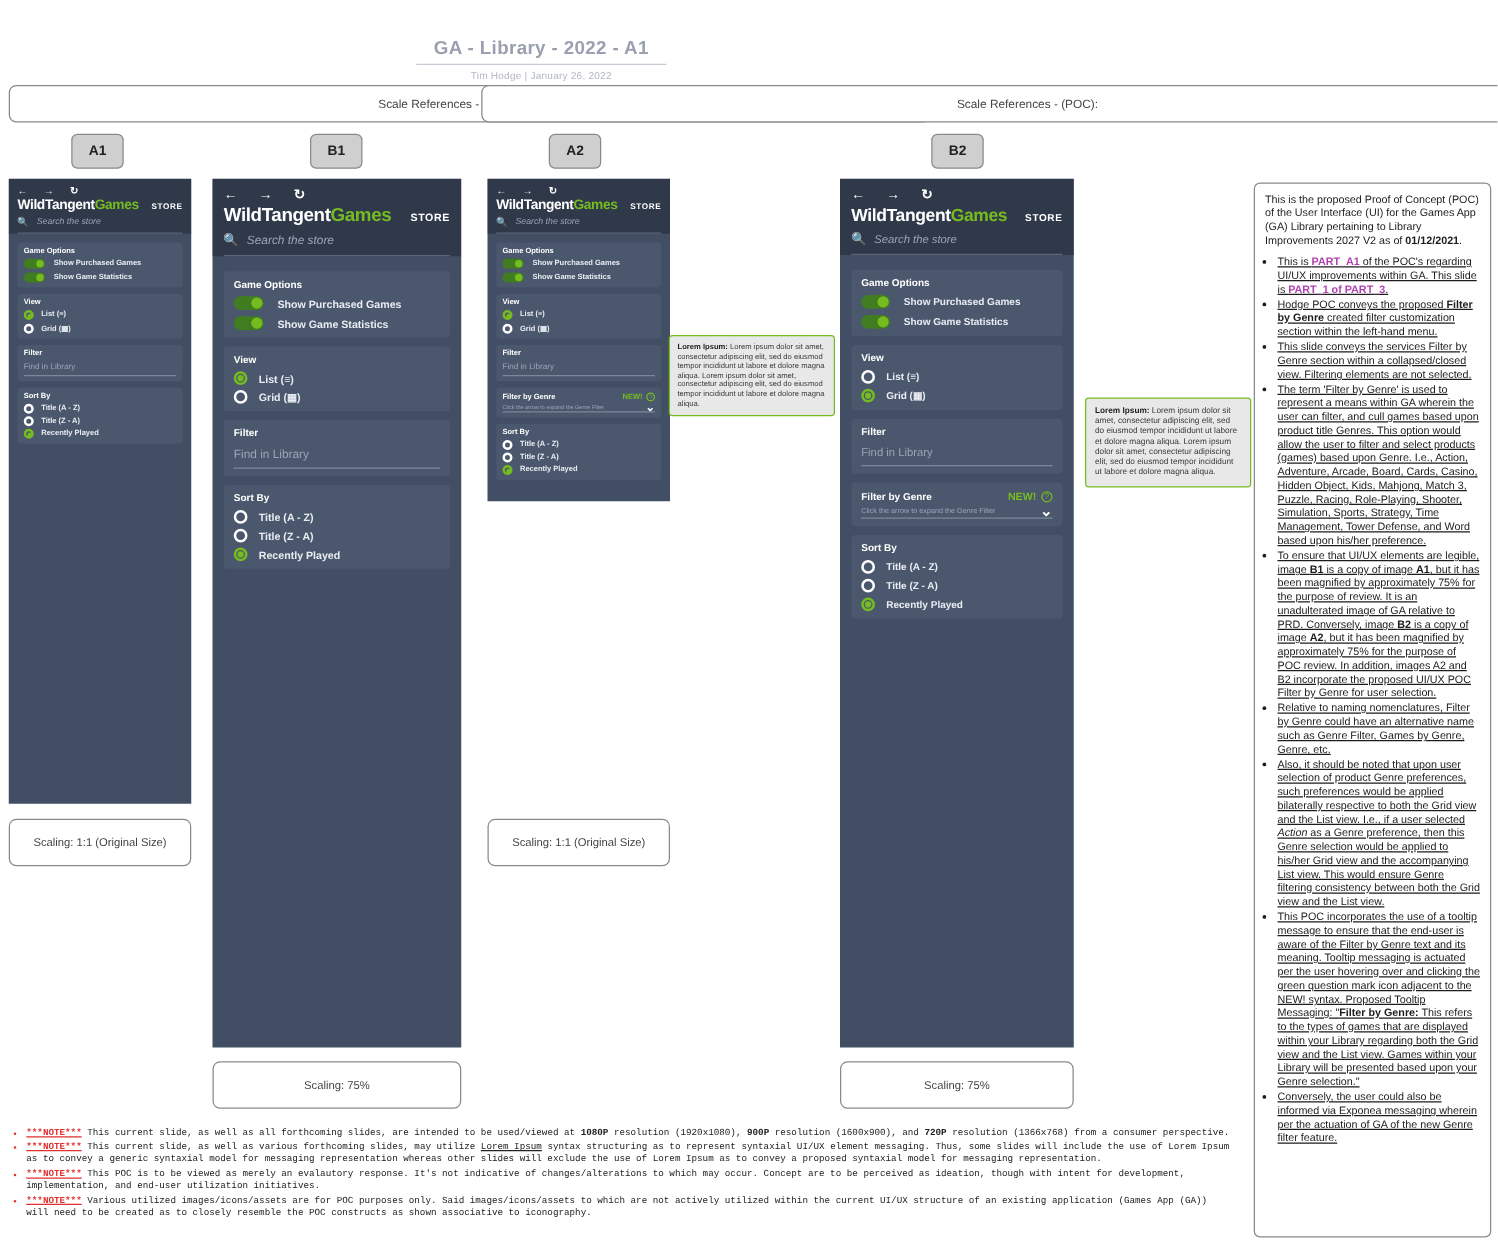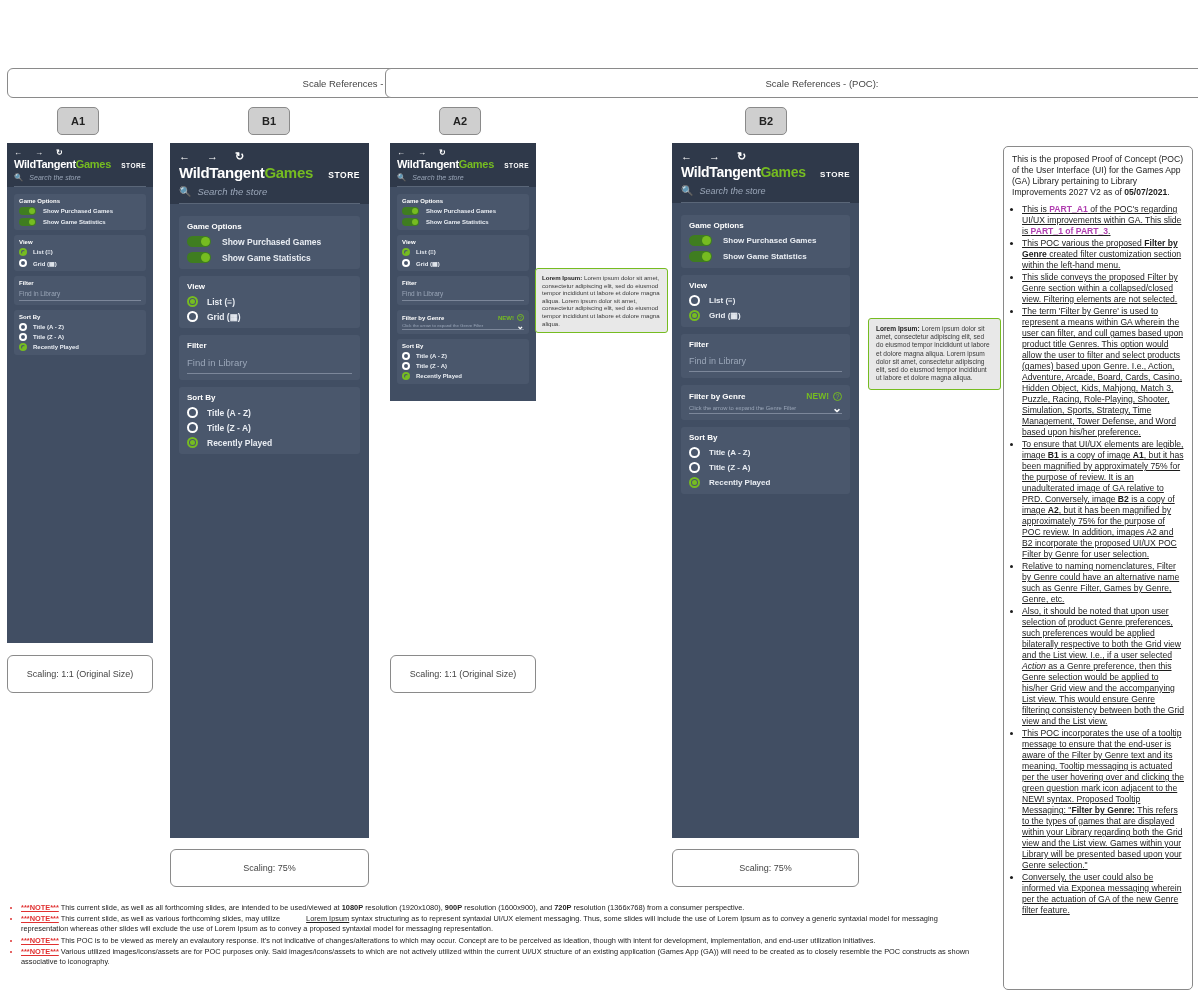--- a/index.html
+++ b/index.html
@@ -135,31 +135,35 @@
   }
   #notes-panel ul { margin-top: 6px; padding-left: 10px; }
   #notes-panel li { margin-bottom: 1px; text-decoration: underline; }
   .hl { color: #b03fb0; font-weight: bold; }
 
   
   #footnotes {
     position: absolute; left: 10px; top: 903px; width: 975px;
     font-size: 7.4px; color: #222; line-height: 1.33;
   }
-  #footnotes ul { padding-left: 11px; }
+  #footnotes ul { padding-left: 11px; font-family: Liberation Mono, monospace; }
   #footnotes li { margin-bottom: 1.5px; }
   #footnotes li::marker { color: #d33; }
   .note-tag { color: #e03030; font-weight: bold; text-decoration: underline; }
-  .ul { text-decoration: underline; margin-left: 24px; }
+  .ul { text-decoration: underline; }
 </style>
 </head>
 <body>
 
 <div class="page">
 
+  <div class="title-wrap">
+    <div class="title">GA - Library - 2022 - A1</div>
+    <div class="subtitle">Tim Hodge  |  January 26, 2022</div>
+  </div>
 
   <div class="scale-bar" id="scale-prd">
     <span>Scale References - (Current PRD):</span>
   </div>
   <div class="scale-bar" id="scale-poc">
     <span>Scale References - (POC):</span>
   </div>
 
   <div class="chip" id="chip-a1">A1</div>
   <div class="chip" id="chip-b1">B1</div>
@@ -484,25 +488,25 @@
   <div class="tooltip" id="tooltip-b2">
     <b>Lorem Ipsum:</b><span> Lorem ipsum dolor sit amet, consectetur adipiscing elit, sed do eiusmod tempor incididunt ut labore et dolore magna aliqua. Lorem ipsum dolor sit amet, consectetur adipiscing elit, sed do eiusmod tempor incididunt ut labore et dolore magna aliqua.</span>
   </div>
 
   <div class="scaling" id="scaling-a1">Scaling: 1:1 (Original Size)</div>
   <div class="scaling" id="scaling-b1">Scaling: 75%</div>
   <div class="scaling" id="scaling-a2">Scaling: 1:1 (Original Size)</div>
   <div class="scaling" id="scaling-b2">Scaling: 75%</div>
 
   <div id="notes-panel">
-    <p><span>This is the proposed Proof of Concept (POC) of the User Interface (UI) for the Games App (GA) Library pertaining to Library Improvements 2027 V2 as of </span><b>05/07/2021</b><span>.</span></p>
+    <p><span>This is the proposed Proof of Concept (POC) of the User Interface (UI) for the Games App (GA) Library pertaining to Library Improvements 2027 V2 as of </span><b>01/12/2021</b><span>.</span></p>
     <ul>
       <li><span>This is </span><span class="hl">PART_A1</span><span> of the POC's regarding UI/UX improvements within GA. This slide is </span><span class="hl">PART_1 of PART_3</span><span>.</span></li>
-      <li><span>This POC various the proposed </span><b>Filter by Genre</b><span> created filter customization section within the left-hand menu.</span></li>
-      <li>This slide conveys the proposed Filter by Genre section within a collapsed/closed view. Filtering elements are not selected.</li>
+      <li><span>Hodge POC conveys the proposed </span><b>Filter by Genre</b><span> created filter customization section within the left-hand menu.</span></li>
+      <li>This slide conveys the services Filter by Genre section within a collapsed/closed view. Filtering elements are not selected.</li>
       <li>The term 'Filter by Genre' is used to represent a means within GA wherein the user can filter, and cull games based upon product title Genres. This option would allow the user to filter and select products (games) based upon Genre. I.e., Action, Adventure, Arcade, Board, Cards, Casino, Hidden Object, Kids, Mahjong, Match 3, Puzzle, Racing, Role-Playing, Shooter, Simulation, Sports, Strategy, Time Management, Tower Defense, and Word based upon his/her preference.</li>
       <li><span>To ensure that UI/UX elements are legible, image </span><b>B1</b><span> is a copy of image </span><b>A1</b><span>, but it has been magnified by approximately 75% for the purpose of review. It is an unadulterated image of GA relative to PRD. Conversely, image </span><b>B2</b><span> is a copy of image </span><b>A2</b><span>, but it has been magnified by approximately 75% for the purpose of POC review. In addition, images A2 and B2 incorporate the proposed UI/UX POC Filter by Genre for user selection.</span></li>
       <li>Relative to naming nomenclatures, Filter by Genre could have an alternative name such as Genre Filter, Games by Genre, Genre, etc.</li>
       <li><span>Also, it should be noted that upon user selection of product Genre preferences, such preferences would be applied bilaterally respective to both the Grid view and the List view. I.e., if a user selected </span><i>Action</i><span> as a Genre preference, then this Genre selection would be applied to his/her Grid view and the accompanying List view. This would ensure Genre filtering consistency between both the Grid view and the List view.</span></li>
       <li><span>This POC incorporates the use of a tooltip message to ensure that the end-user is aware of the Filter by Genre text and its meaning. Tooltip messaging is actuated per the user hovering over and clicking the green question mark icon adjacent to the NEW! syntax. Proposed Tooltip Messaging: "</span><b>Filter by Genre:</b><span> This refers to the types of games that are displayed within your Library regarding both the Grid view and the List view. Games within your Library will be presented based upon your Genre selection."</span></li>
       <li>Conversely, the user could also be informed via Exponea messaging wherein per the actuation of GA of the new Genre filter feature.</li>
     </ul>
   </div>
 
   <div id="footnotes">

